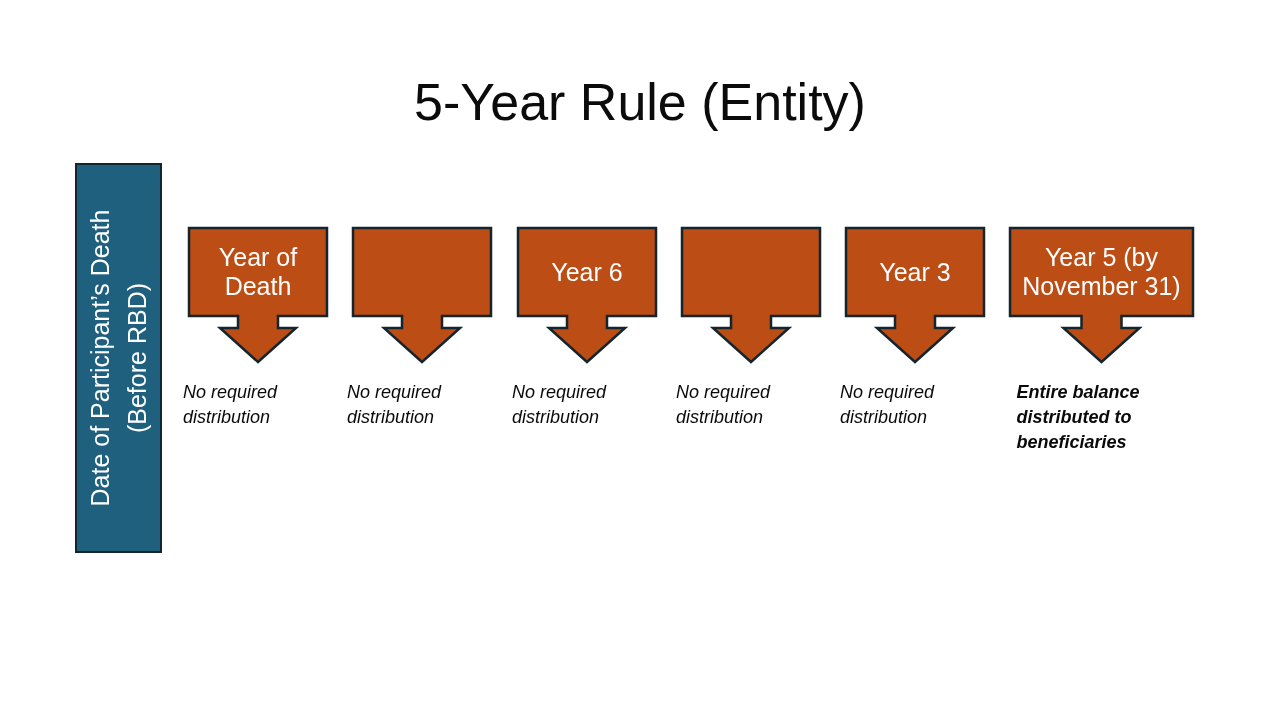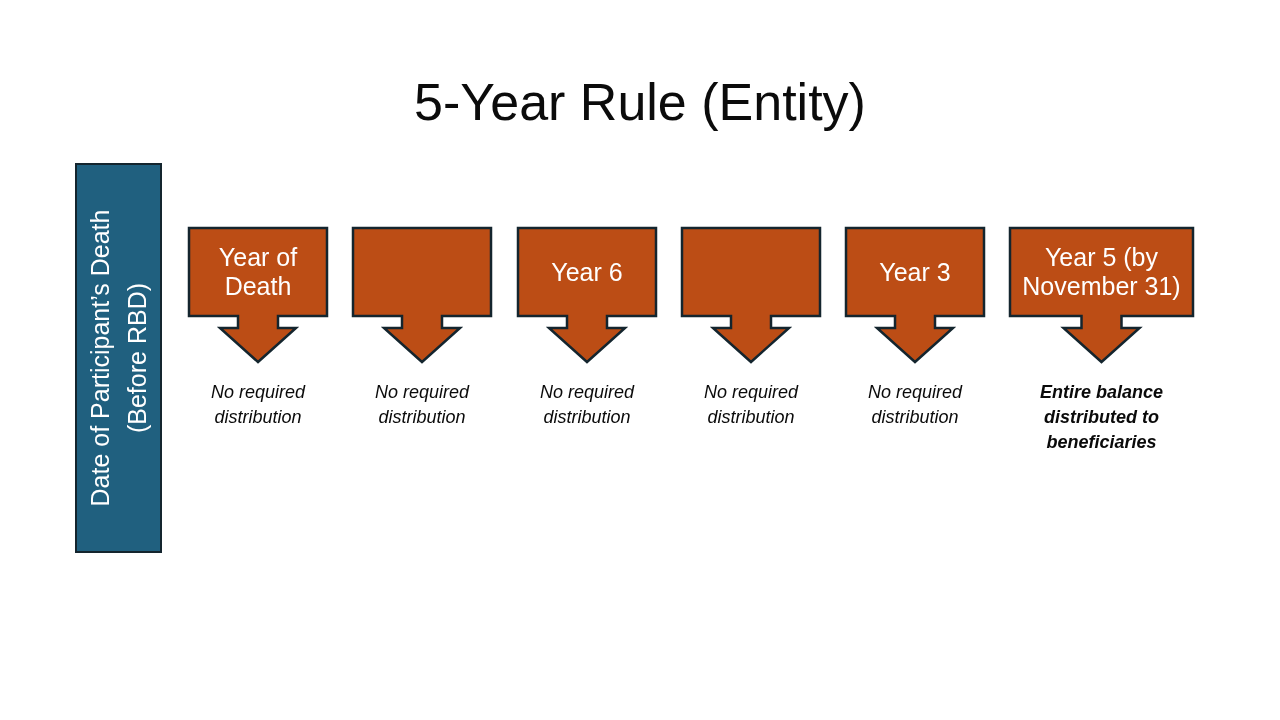--- a/index.html
+++ b/index.html
@@ -33,21 +33,21 @@
   .step-label{
     position:absolute;top:2px;left:2px;height:88px;
     display:flex;align-items:center;justify-content:center;
     text-align:center;color:#ffffff;
     font-size:25px;line-height:29px;
     white-space:pre-line;
   }
   .step-label.small{font-size:18px;line-height:24px;}
   .step-caption{
     position:absolute;top:154px;left:50%;transform:translateX(-50%);
-    width:150px;text-align:center;
+    width:150px;text-align:left;
     font-style:italic;font-size:18px;line-height:25px;color:#0a0a0a;
     white-space:pre-line;
   }
   .step-caption.bold{font-weight:700;width:170px;}
 </style>
 </head>
 <body>
 
 <div class="page-title">5-Year Rule (Entity)</div>
 

